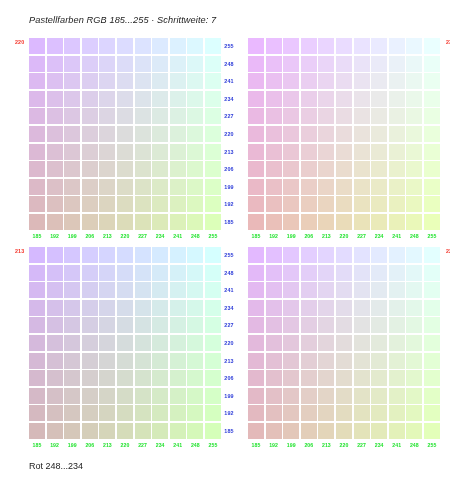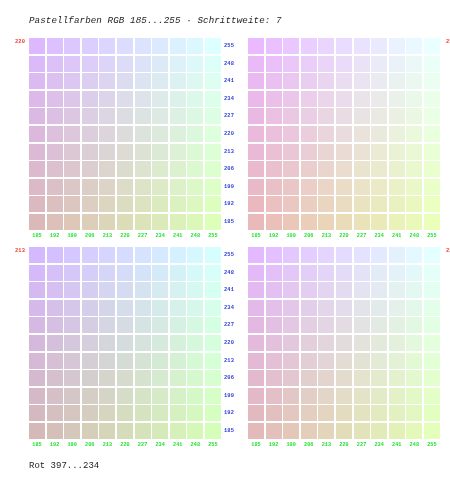--- a/index.html
+++ b/index.html
@@ -14,21 +14,20 @@
     position: relative;
     overflow: hidden;
     color: #1a1a1a;
   }
 
   #page {
     position: absolute;
     left: 0; top: 0;
     width: 450px;
     height: 424px;
-    font-family: Liberation Mono, monospace;
   }
 
   
   #title {
     position: absolute;
     left: 29px;
     top: 15px;
     font-size: 9.2px;
     font-style: italic;
     font-weight: normal;
@@ -714,15 +713,15 @@
         <div class="tick">227</div>
         <div class="tick">220</div>
         <div class="tick">213</div>
         <div class="tick">206</div>
         <div class="tick">199</div>
         <div class="tick">192</div>
         <div class="tick">185</div>
       </div>
     </div>
 
-  <div id="footer-left">Rot 397...234</div>
+  <div id="footer-left">Rot 248...234</div>
 
 </div>
 
 </body></html>

